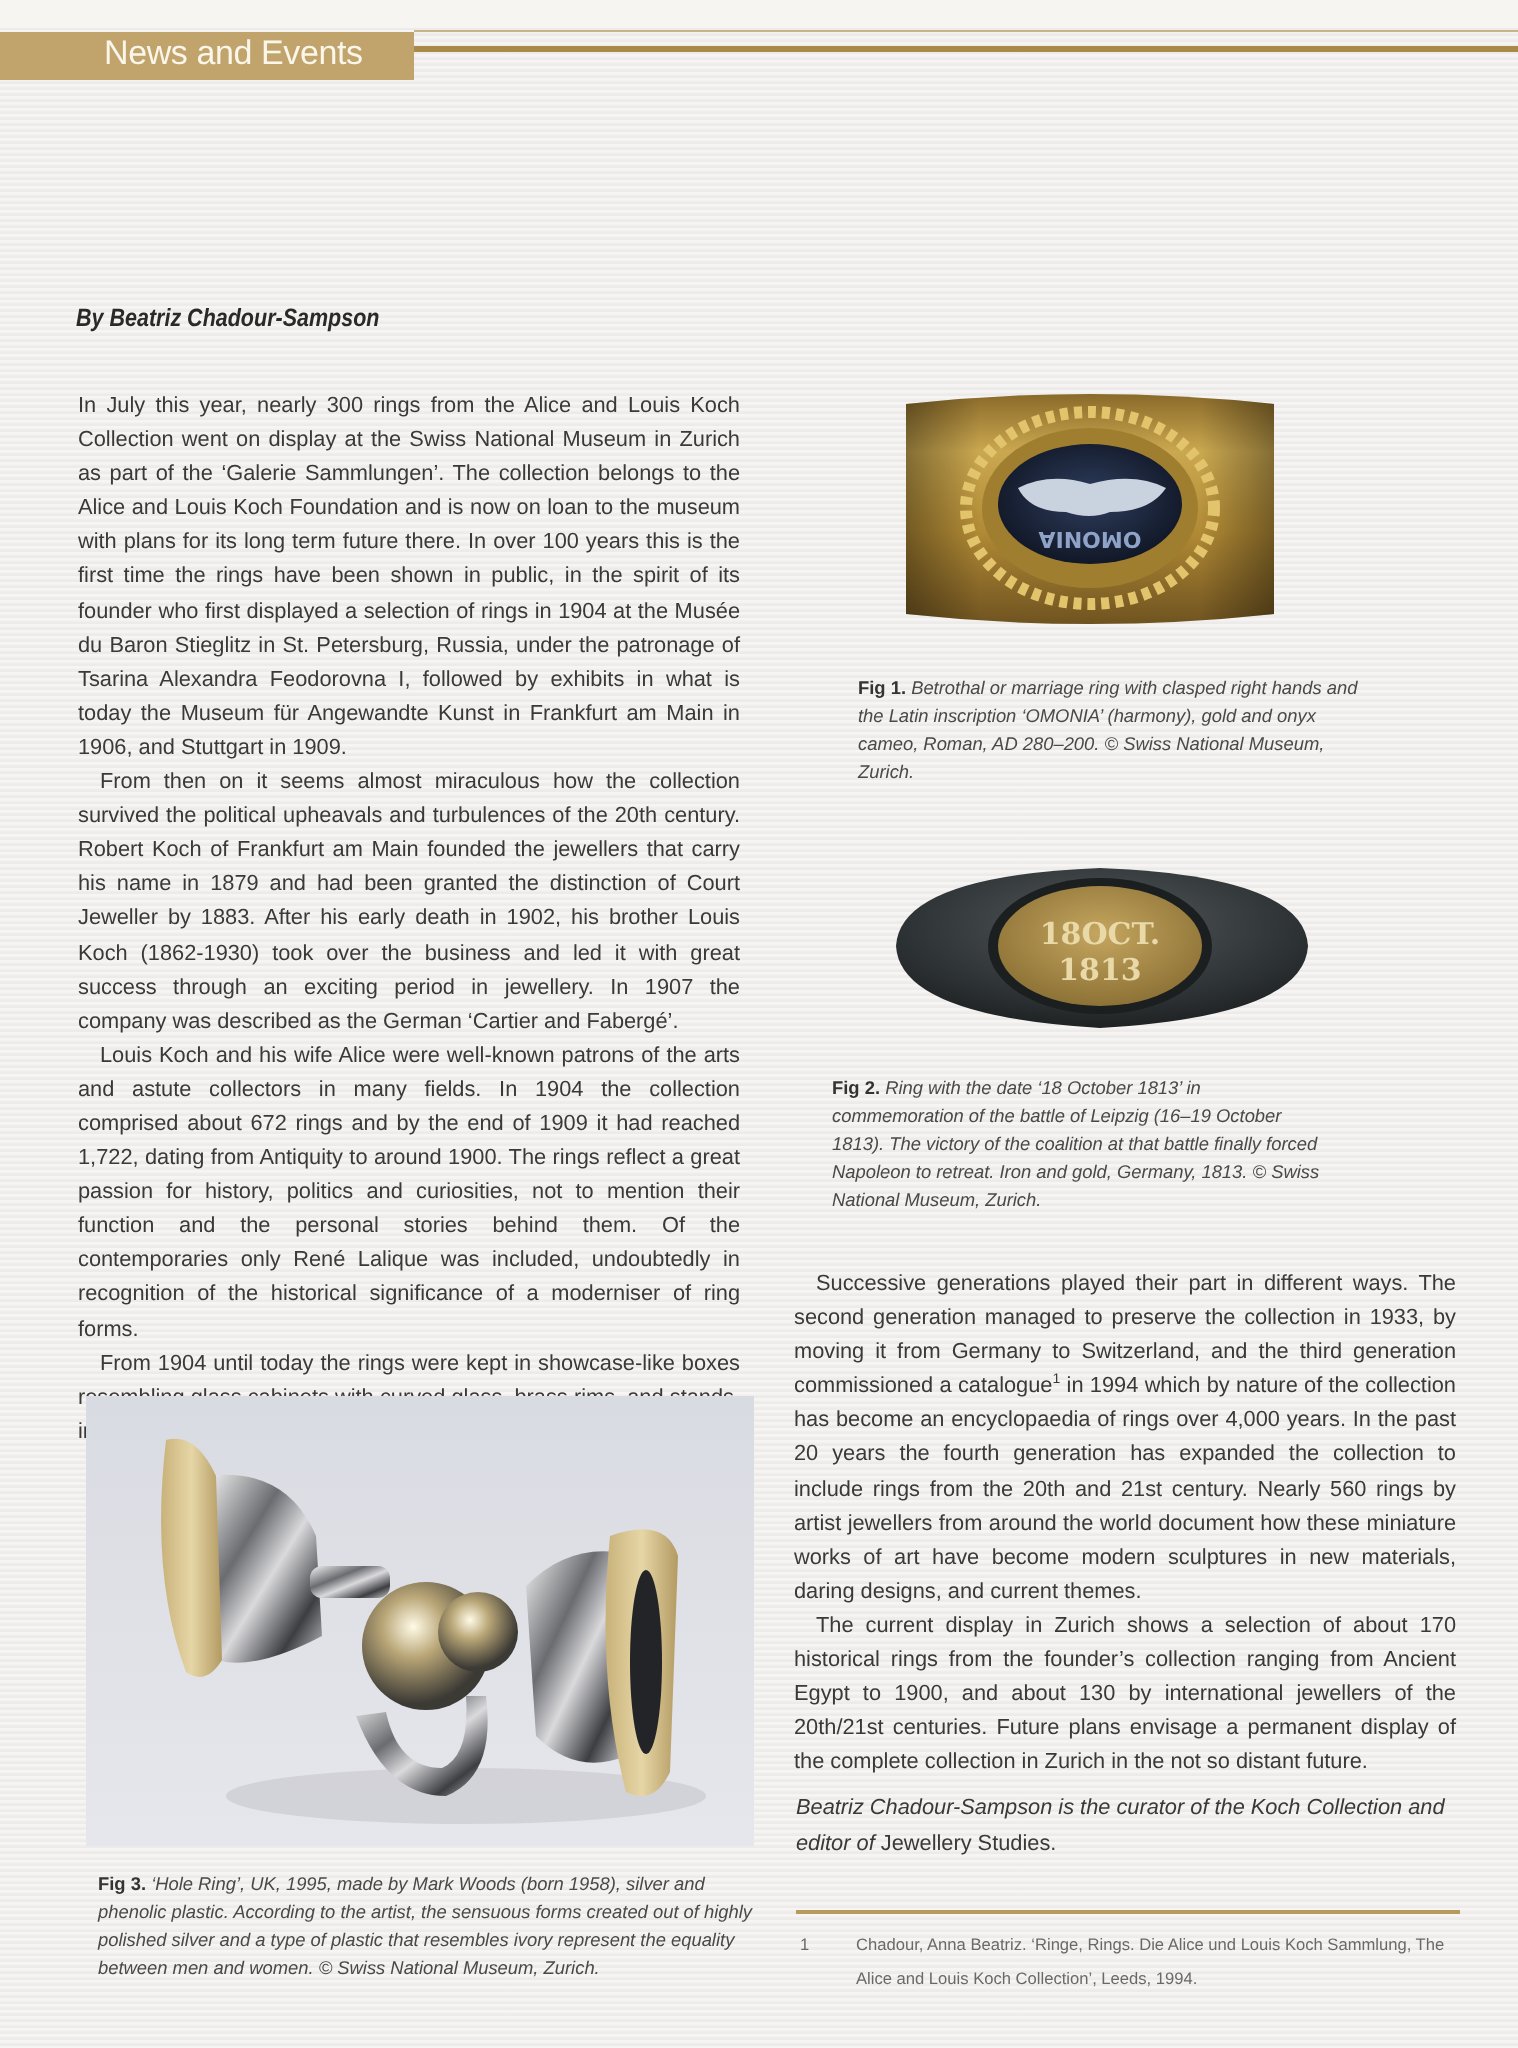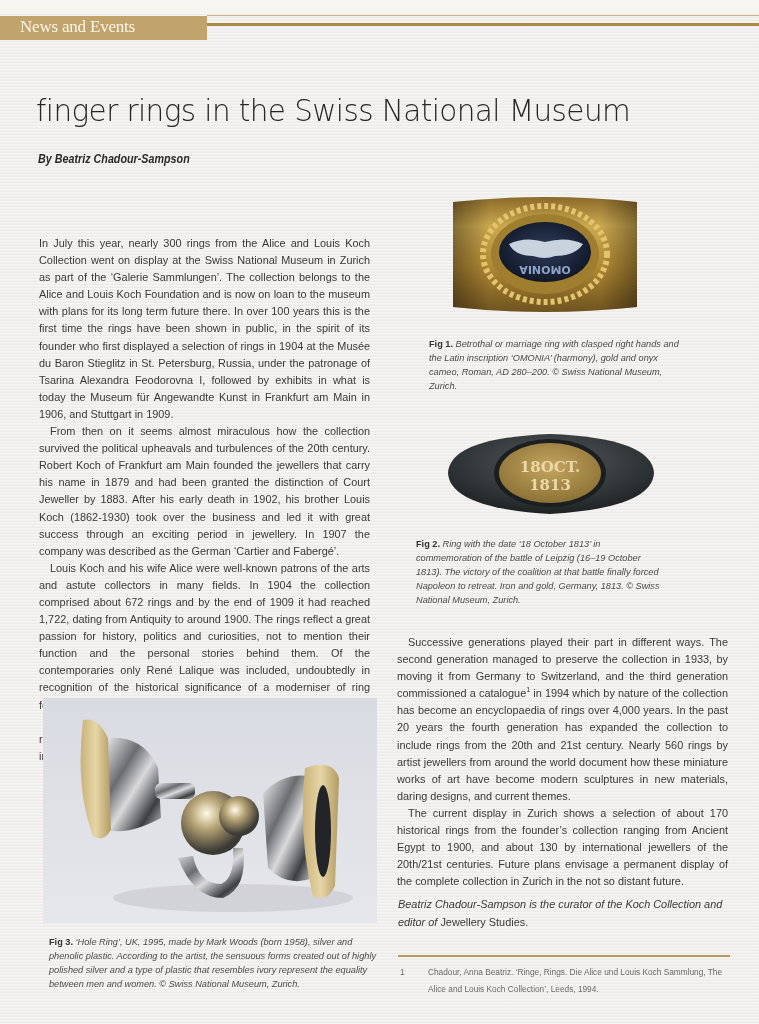--- a/index.html
+++ b/index.html
@@ -13,22 +13,22 @@
   }
   .topband {
     position: absolute; left: 0; top: 0; width: 759px; height: 14px;
     background: #f6f5f2;
   }
   .section-tag {
     position: absolute; left: 0; top: 16px; width: 207px; height: 24px;
     background: #c1a36c;
   }
   .section-tag span {
-    position: absolute; left: 20px; top: 1px;
-    font-family: Liberation Serif, serif; font-weight: 200;
+    position: absolute; left: 52px; top: 1px;
+    font-family: Liberation Sans, sans-serif; font-weight: 200;
     font-size: 17px; color: #fbf6ea; letter-spacing: -0.2px; text-align: center;
   }
   .rule-thin {
     position: absolute; left: 207px; top: 15px; width: 552px; height: 1px;
     background: #c9b48a;
   }
   .rule-thick {
     position: absolute; left: 207px; top: 23px; width: 552px; height: 3px;
     background: #a98a48;
   }
@@ -45,21 +45,21 @@
     color: #2a2928; transform: scaleX(0.86); transform-origin: left;
   }
   .col {
     position: absolute;
     font-family: "Liberation Sans", sans-serif;
     font-size: 10.9px; line-height: 17.1px; color: #3a3937;
     text-align: justify;
   }
   .col p { text-indent: 0; }
   .col p + p { text-indent: 11px; }
-  .col-left { left: 39px; top: 195px; width: 331px; margin-top: 40px; }
+  .col-left { left: 39px; top: 195px; width: 331px; }
   .col-right { left: 397px; top: 634px; width: 331px; }
   sup { font-size: 7px; line-height: 0; }
   .figure-img {
     position: absolute; overflow: hidden;
   }
   .fig1 { left: 445px; top: 192px; width: 200px; height: 125px; }
   .fig2 { left: 440px; top: 428px; width: 220px; height: 90px; }
   .fig3 { left: 43px; top: 698px; width: 334px; height: 225px; background: #dcdde2; }
   .caption {
     position: absolute; font-size: 9.2px; line-height: 14px; color: #4a4947;
@@ -90,21 +90,20 @@
 
 <div class="topband"></div>
 <div class="rule-thin"></div>
 <div class="rule-thick"></div>
 <div class="section-tag">
   <span>News and Events</span>
 </div>
 
 <h1 class="title">
   <br>
-  <span>finger rings in the Swiss National Museum</span>
 </h1>
 
 <div class="byline">By Beatriz Chadour-Sampson</div>
 
 <div class="col col-left">
   <p>In July this year, nearly 300 rings from the Alice and Louis Koch Collection went on display at the Swiss National Museum in Zurich as part of the ‘Galerie Sammlungen’. The collection belongs to the Alice and Louis Koch Foundation and is now on loan to the museum with plans for its long term future there. In over 100 years this is the first time the rings have been shown in public, in the spirit of its founder who first displayed a selection of rings in 1904 at the Musée du Baron Stieglitz in St. Petersburg, Russia, under the patronage of Tsarina Alexandra Feodorovna I, followed by exhibits in what is today the Museum für Angewandte Kunst in Frankfurt am Main in 1906, and Stuttgart in 1909.</p>
   <p>From then on it seems almost miraculous how the collection survived the political upheavals and turbulences of the 20th century. Robert Koch of Frankfurt am Main founded the jewellers that carry his name in 1879 and had been granted the distinction of Court Jeweller by 1883. After his early death in 1902, his brother Louis Koch (1862-1930) took over the business and led it with great success through an exciting period in jewellery. In 1907 the company was described as the German ‘Cartier and Fabergé’.</p>
   <p>Louis Koch and his wife Alice were well-known patrons of the arts and astute collectors in many fields. In 1904 the collection comprised about 672 rings and by the end of 1909 it had reached 1,722, dating from Antiquity to around 1900. The rings reflect a great passion for history, politics and curiosities, not to mention their function and the personal stories behind them. Of the contemporaries only René Lalique was included, undoubtedly in recognition of the historical significance of a moderniser of ring forms.</p>
   <p>From 1904 until today the rings were kept in showcase-like boxes resembling glass cabinets with curved glass, brass rims, and stands, individually carved and covered with dark red velvet, for each ring.</p>
 </div>

